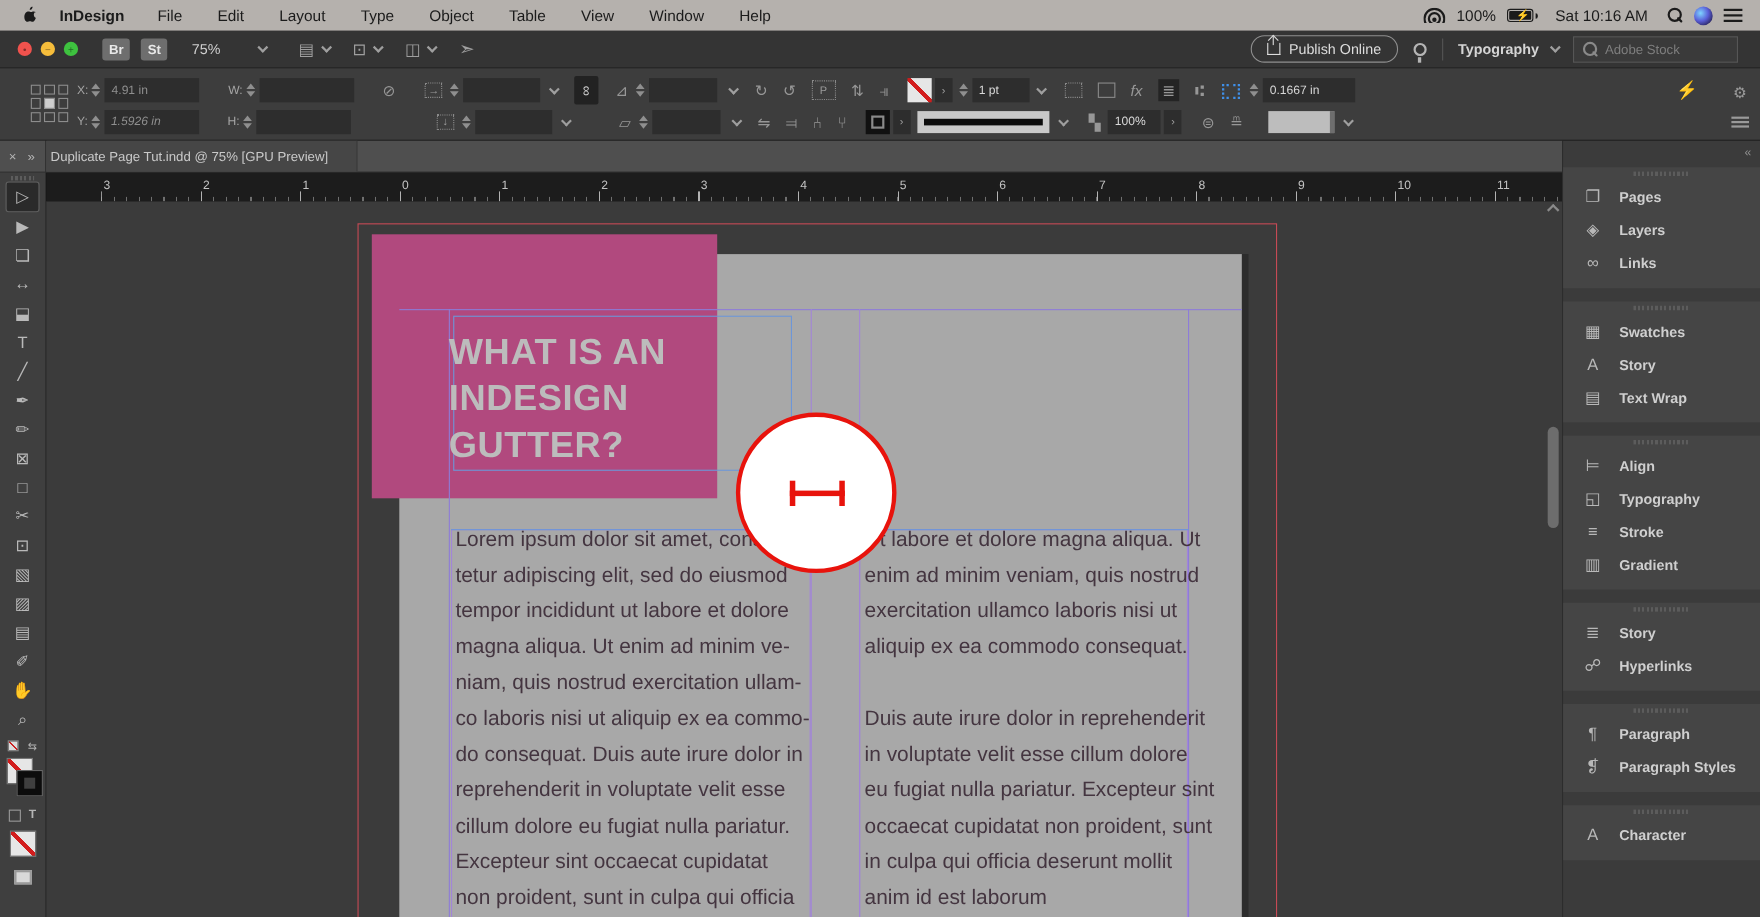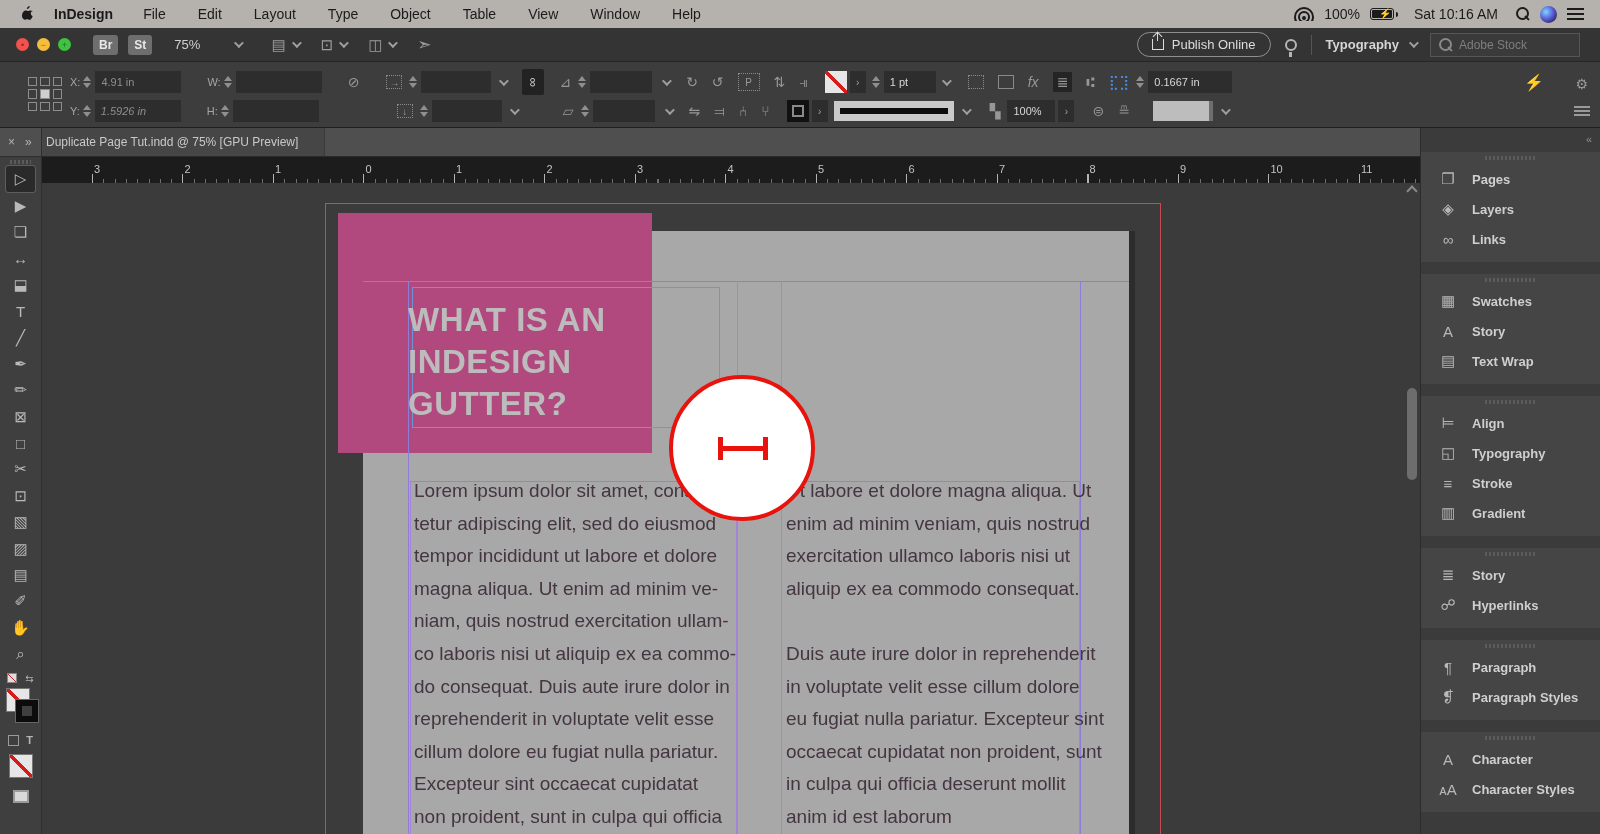--- a/index.html
+++ b/index.html
@@ -607,20 +607,16 @@
         </div>
         </div>
     </div>
     <div class="pgroup">
       <div class="grip"></div>
       <div>
           <div class="pitem">
           <span class="picon">A</span>
           <span class="plabel">Character</span>
         </div>
-          <div class="pitem">
-          <span class="picon">ᴀA</span>
-          <span class="plabel">Character Styles</span>
-        </div>
         </div>
     </div>
   </div>
 </div>
 
 </body></html>

